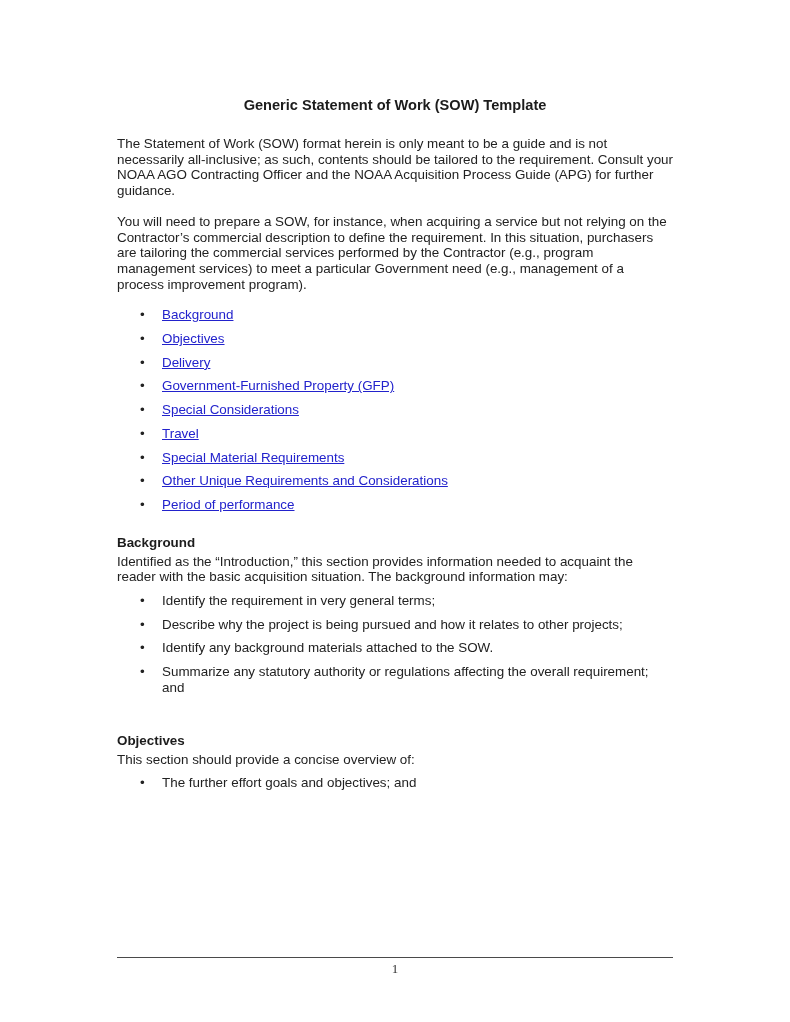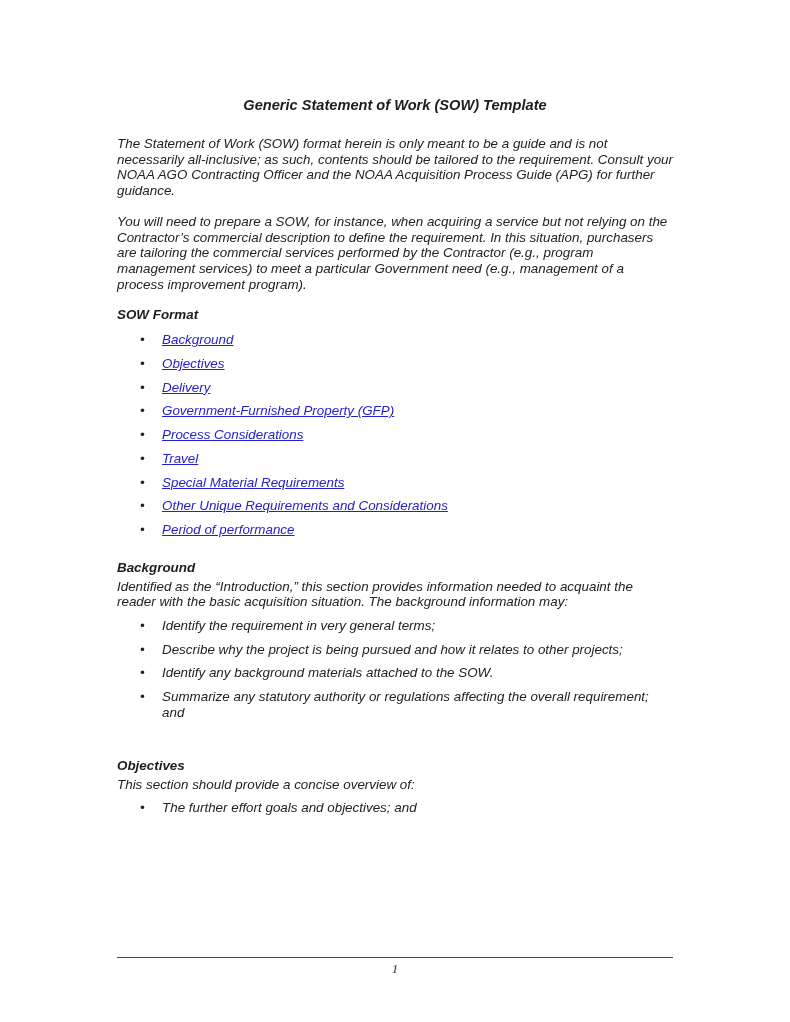--- a/index.html
+++ b/index.html
@@ -1,15 +1,15 @@
 <!DOCTYPE html>
 <html style="--link-color: #2222cc;"><head>
 <meta charset="utf-8">
 <style>
-  * { margin: 0; padding: 0; box-sizing: border-box; font-style: italic; }
+  * { margin: 0; padding: 0; box-sizing: border-box; }
   html, body { background: #ffffff; }
   .page {
     position: relative;
     width: 790px;
     height: 1022px;
     margin: 0 auto;
     background: #ffffff;
     outline: 1px solid #e3e3e3;
     font-family: "Liberation Sans", sans-serif;
     font-size: 13.4px;
@@ -79,28 +79,27 @@
 </head>
 <body>
 
 <div class="page">
 
   <h1>Generic Statement of Work (SOW) Template</h1>
 
   <p class="para">The Statement of Work (SOW) format herein is only meant to be a guide and is not necessarily all-inclusive; as such, contents should be tailored to the requirement. Consult your NOAA AGO Contracting Officer and the NOAA Acquisition Process Guide (APG) for further guidance.</p>
   <p class="para">You will need to prepare a SOW, for instance, when acquiring a service but not relying on the Contractor’s commercial description to define the requirement. In this situation, purchasers are tailoring the commercial services performed by the Contractor (e.g., program management services) to meet a particular Government need (e.g., management of a process improvement program).</p>
 
-  <h2 class="sow-format">SOW Format</h2>
 
   <ul class="link-list">
       <li><a href="#">Background</a></li>
       <li><a href="#">Objectives</a></li>
       <li><a href="#">Delivery</a></li>
       <li><a href="#">Government-Furnished Property (GFP)</a></li>
-      <li><a href="#">Process Considerations</a></li>
+      <li><a href="#">Special Considerations</a></li>
       <li><a href="#">Travel</a></li>
       <li><a href="#">Special Material Requirements</a></li>
       <li><a href="#">Other Unique Requirements and Considerations</a></li>
       <li><a href="#">Period of performance</a></li>
     </ul>
 
   <section class="background">
     <h2>Background</h2>
     <p class="section-body">Identified as the “Introduction,” this section provides information needed to acquaint the reader with the basic acquisition situation. The background information may:</p>
     <ul class="bullet-list">

